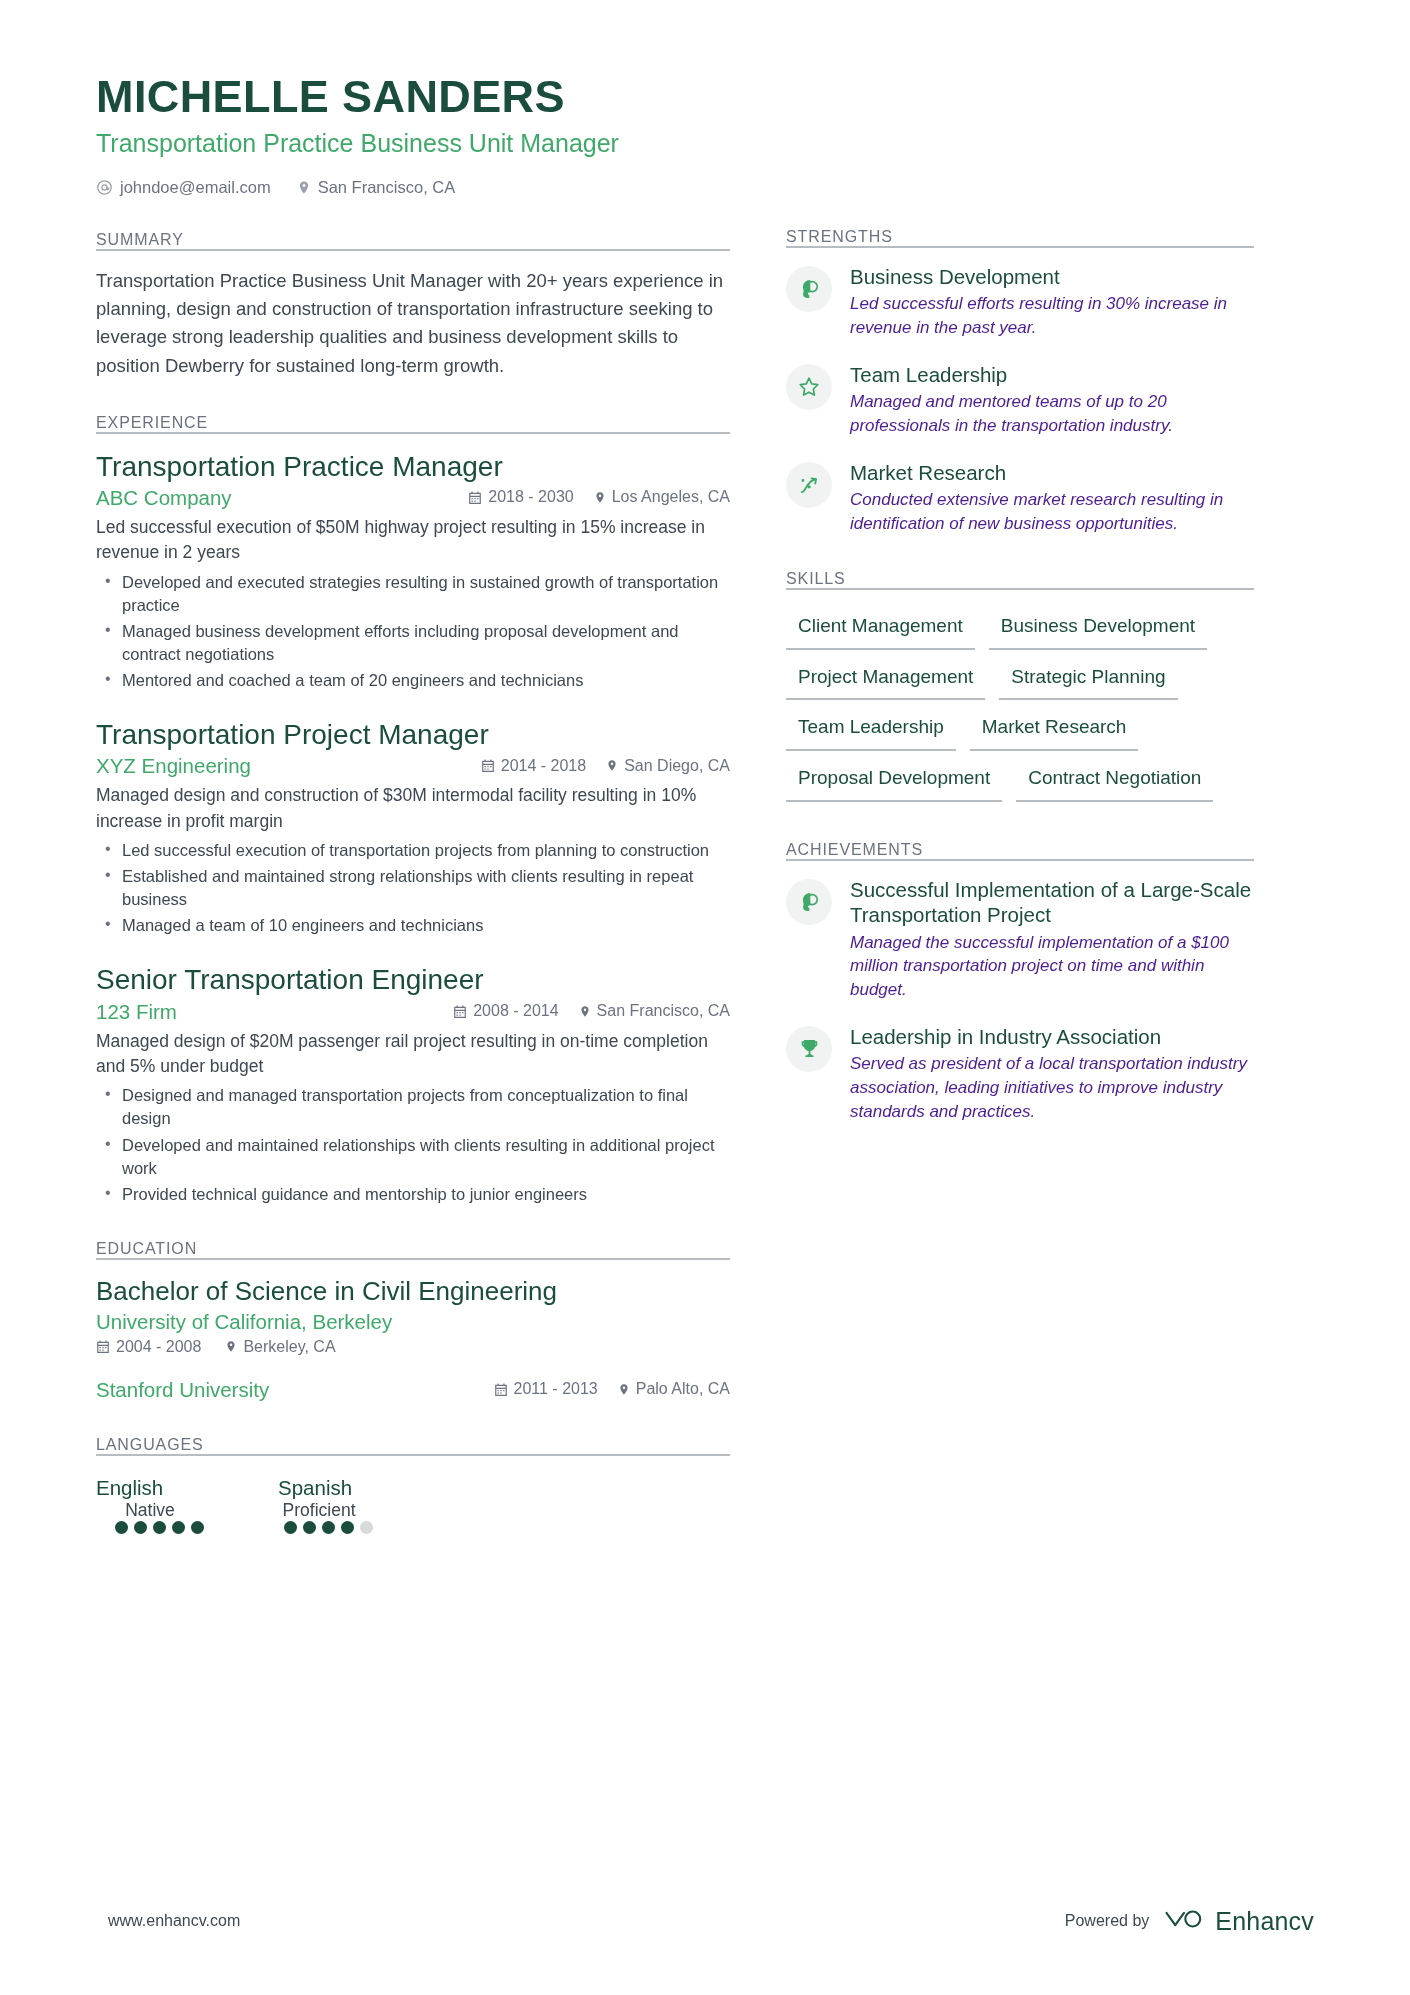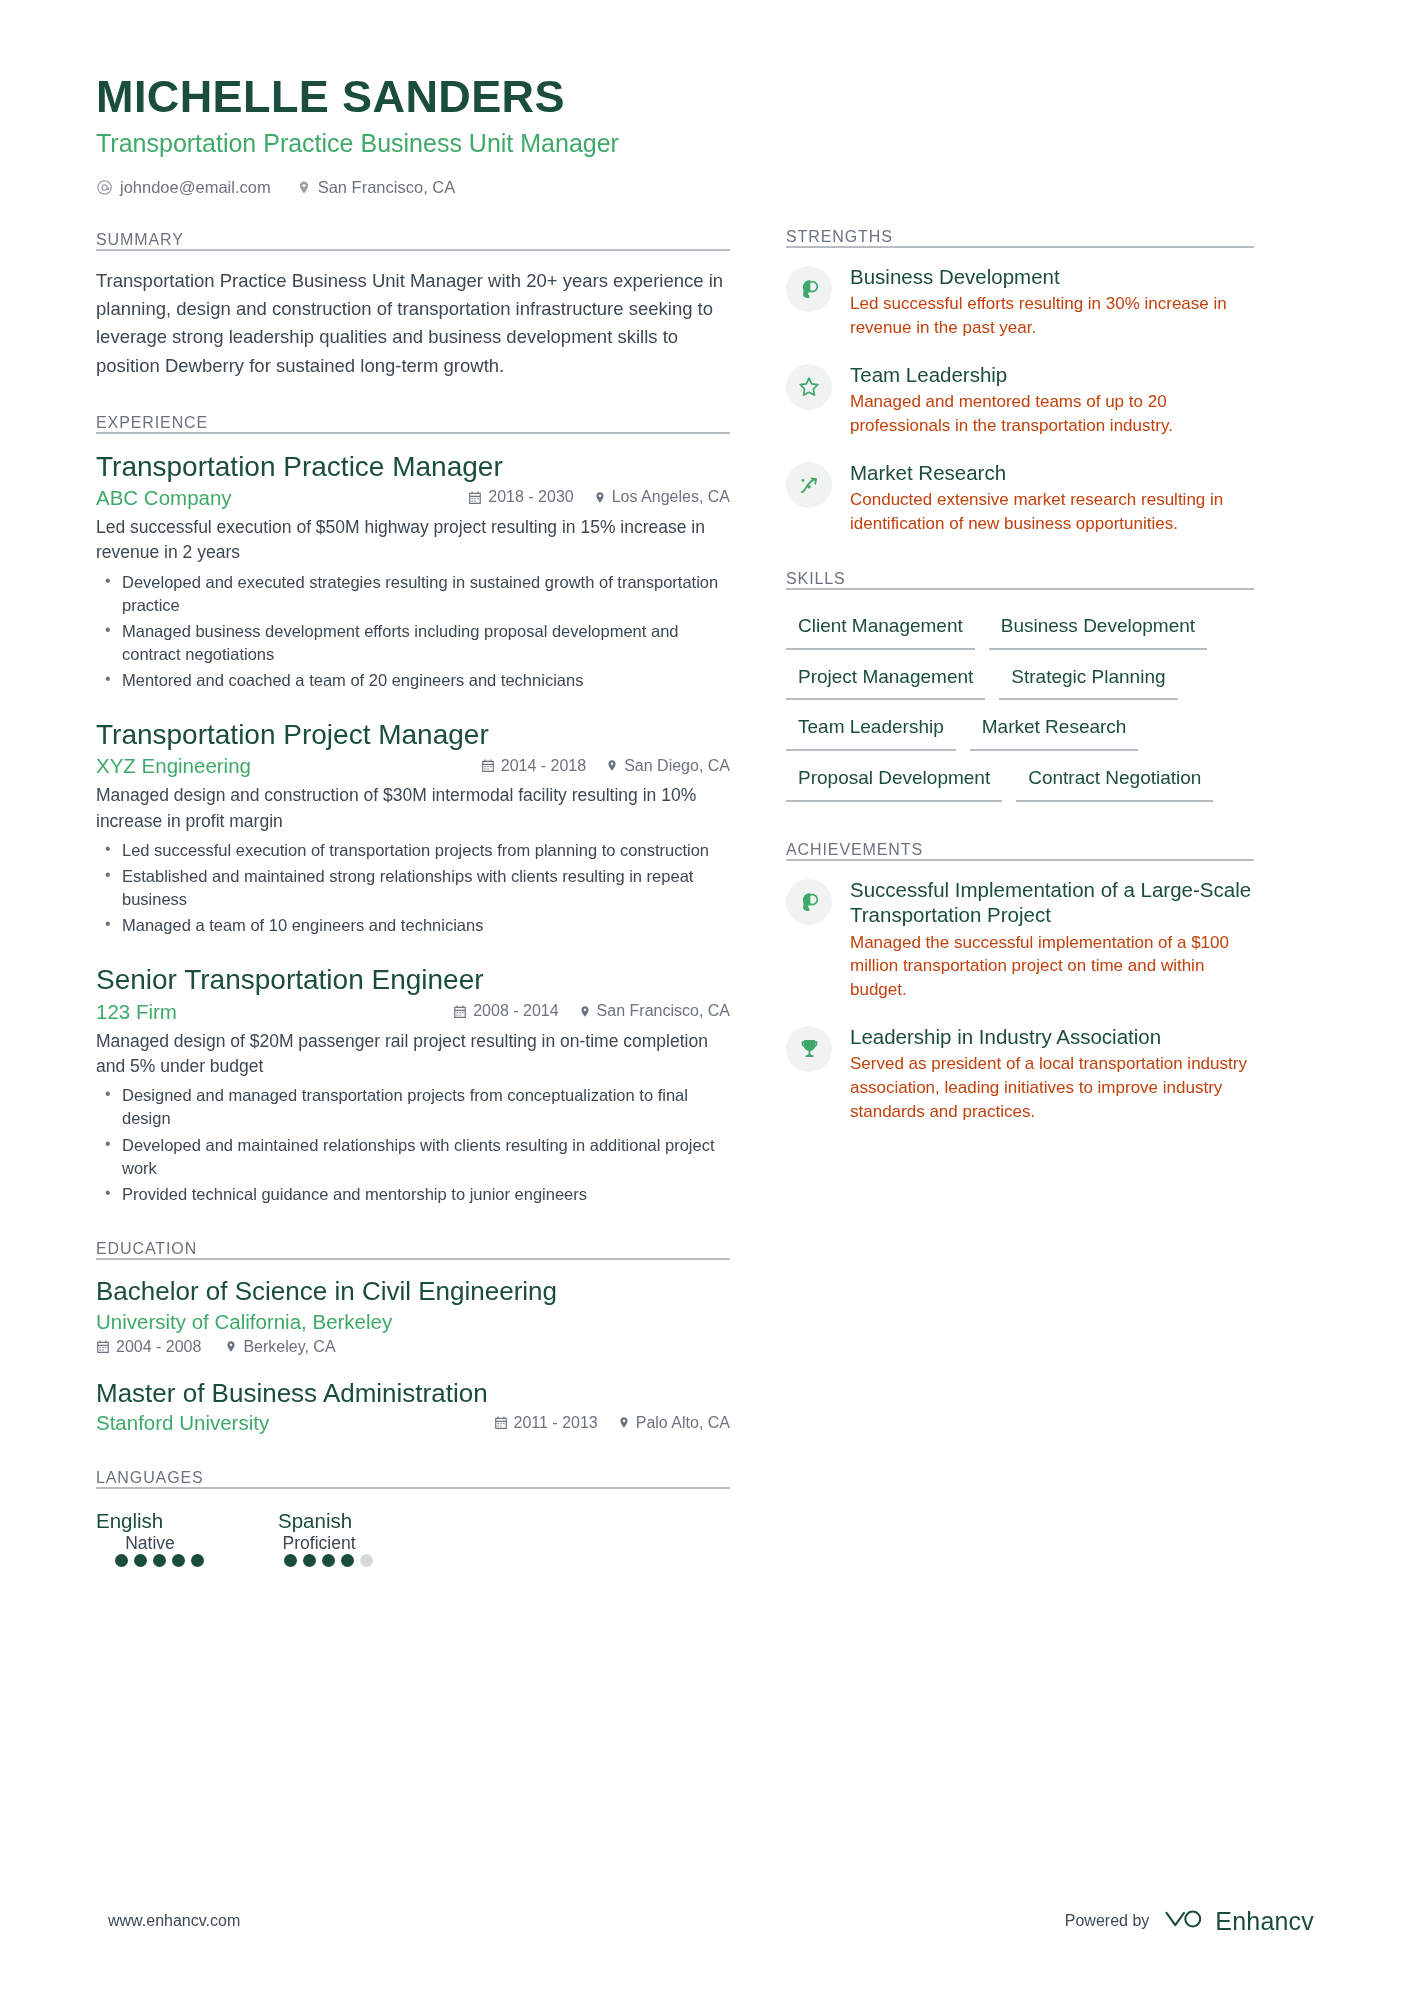--- a/index.html
+++ b/index.html
@@ -199,21 +199,22 @@
   .item-body { flex: 1; }
   .item-title {
     font-size: 20.5px;
     color: #1b4d3e;
     line-height: 1.24;
     margin-bottom: 3px;
   }
   .item-desc {
     font-size: 17px;
     line-height: 1.4;
-    color: #c2410c;
+    color: #4c1d95;
+    font-style: italic;
   }
 
   
   .skills-wrap {
     display: flex;
     flex-wrap: wrap;
     gap: 0 14px;
     padding-top: 6px;
   }
   .skill {
@@ -402,21 +403,20 @@
                   <span>
                     <svg width="12" height="15" viewBox="0 0 24 24" fill="#6b7280">
                       <path d="M12 1.5c-4 0-7.2 3.2-7.2 7.2 0 5.4 7.2 14 7.2 14s7.2-8.6 7.2-14c0-4-3.2-7.2-7.2-7.2zm0 9.8a2.6 2.6 0 110-5.2 2.6 2.6 0 010 5.2z"></path>
                     </svg>
                   </span>
                   <span>Berkeley, CA</span>
                 </span>
               </div>
             </div>
             <div class="edu">
-              <div class="edu-degree">Master of Business Administration</div>
               <div class="edu-school-row">
                 <span class="edu-school">Stanford University</span>
                 <span class="meta-chip">
                   <span>
                     <svg width="14" height="15" viewBox="0 0 24 24" fill="#6b7280">
                       <path d="M7 1.5v2.2M17 1.5v2.2M3 5h18v17H3z" fill="none" stroke="#6b7280" stroke-width="2"></path>
                       <path d="M3 9h18v2H3zM6 13h2.2v2.2H6zm4.9 0h2.2v2.2h-2.2zm4.9 0H18v2.2h-2.2zM6 17.2h2.2v2.2H6zm4.9 0h2.2v2.2h-2.2z"></path>
                     </svg>
                   </span>
                   <span>2011 - 2013</span>

